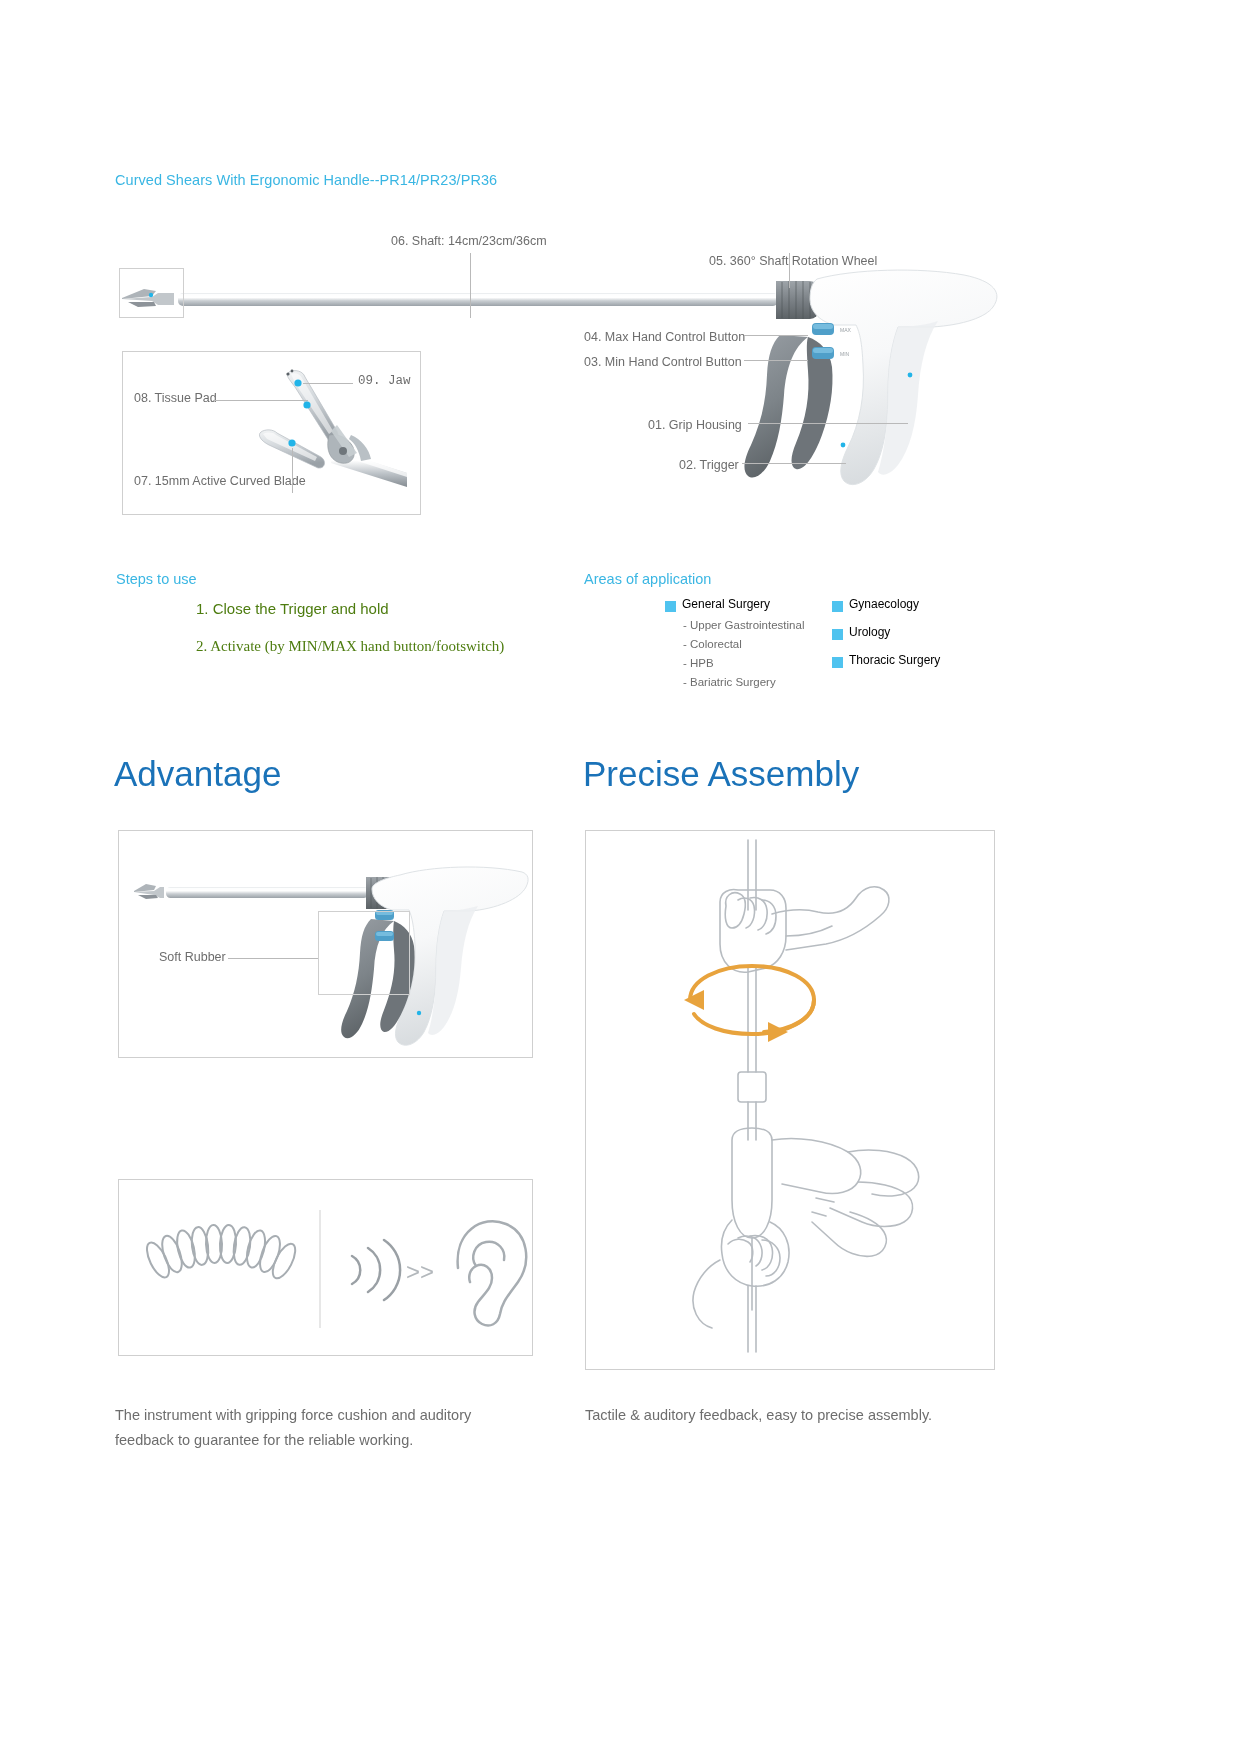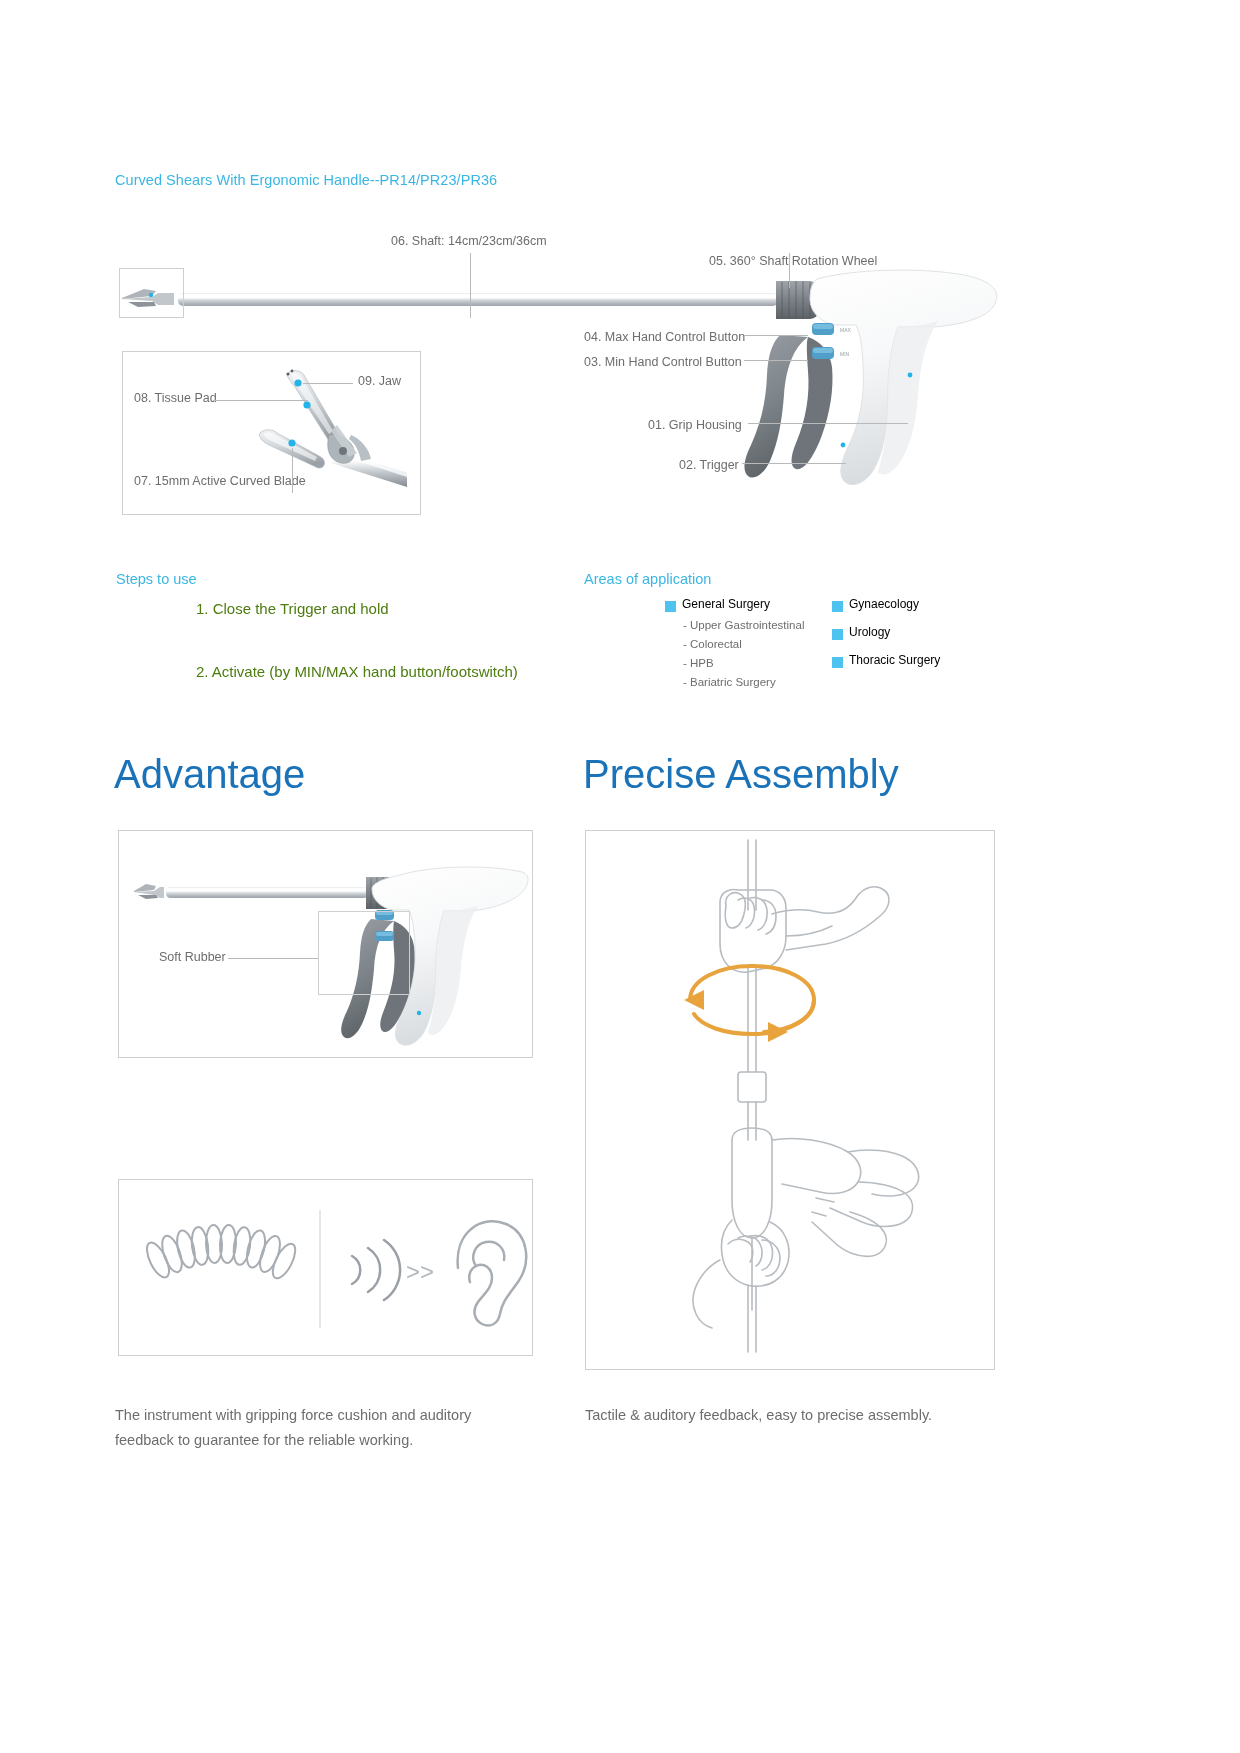--- a/index.html
+++ b/index.html
@@ -37,21 +37,21 @@
     position: absolute;
     left: 115px;
     top: 172px;
     font-size: 14.5px;
     color: #3ab6e3;
     letter-spacing: 0.05px;
     white-space: nowrap;
   }
   .section-heading {
     position: absolute;
-    font-size: 40px;
+    font-size: 35px;
     line-height: 44px;
     color: #1a72b8;
     font-weight: 400;
     white-space: nowrap;
   }
   #adv-heading { left: 114px; top: 752px; }
   #asm-heading { left: 583px; top: 752px; }
 
   
   .callout {
@@ -247,32 +247,32 @@
       <path d="M92 60 L112 88 L104 92 L86 66 Z" fill="#c8ced2" opacity="0.9"></path>
       <circle cx="98" cy="86" r="4" fill="#6f767b"></circle>
       <path d="M106 70 C116 74 124 84 126 94 L116 96 C114 86 110 78 104 74 Z" fill="#b9c0c5"></path>
 
       <circle cx="53" cy="18" r="3.6" fill="#22b4e8"></circle>
       <circle cx="62" cy="40" r="3.6" fill="#22b4e8"></circle>
       <circle cx="47" cy="78" r="3.6" fill="#22b4e8"></circle>
     </svg>
   </div>
 
-  <div class="callout" style="left:358px; top:373px;">09. Jaw</div>
+  <div class="callout" style="left:358px; top:373px;font-family:Liberation Mono, monospace;">09. Jaw</div>
   <div class="lead-line lead-h" style="left:303px; top:383px; width:50px;"></div>
 
   <div class="callout" style="left:134px; top:390px;">08. Tissue Pad</div>
   <div class="lead-line lead-h" style="left:213px; top:400px; width:95px;"></div>
 
   <div class="callout" style="left:134px; top:473px;">07. 15mm Active Curved Blade</div>
   <div class="lead-line lead-v" style="left:292px; top:448px; height:45px;"></div>
 
   <div class="list-heading" style="left:116px; top:571px;">Steps to use</div>
   <div class="step" style="left:196px; top:600px;">1. Close the Trigger and hold</div>
-  <div class="step" style="left:196px; top:663px;">2. Activate (by MIN/MAX hand button/footswitch)</div>
+  <div class="step" style="left:196px; top:638px;font-family:Liberation Serif, serif;">2. Activate (by MIN/MAX hand button/footswitch)</div>
 
   <div class="list-heading" style="left:584px; top:571px;">Areas of application</div>
 
   <span class="sq" style="left:665px; top:601px;"></span>
   <div class="area-item" style="left:682px; top:597px;">General Surgery</div>
 
   <div class="area-sub" style="left:683px; top:619px;">- Upper Gastrointestinal</div>
   <div class="area-sub" style="left:683px; top:638px;">- Colorectal</div>
   <div class="area-sub" style="left:683px; top:657px;">- HPB</div>
   <div class="area-sub" style="left:683px; top:676px;">- Bariatric Surgery</div>

